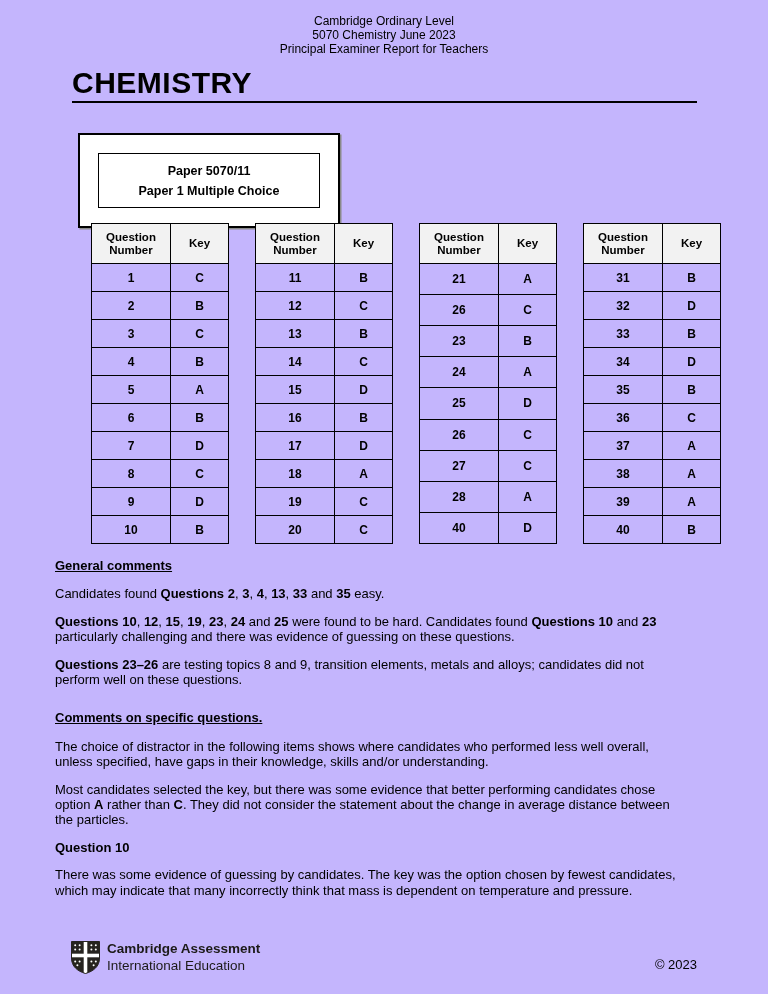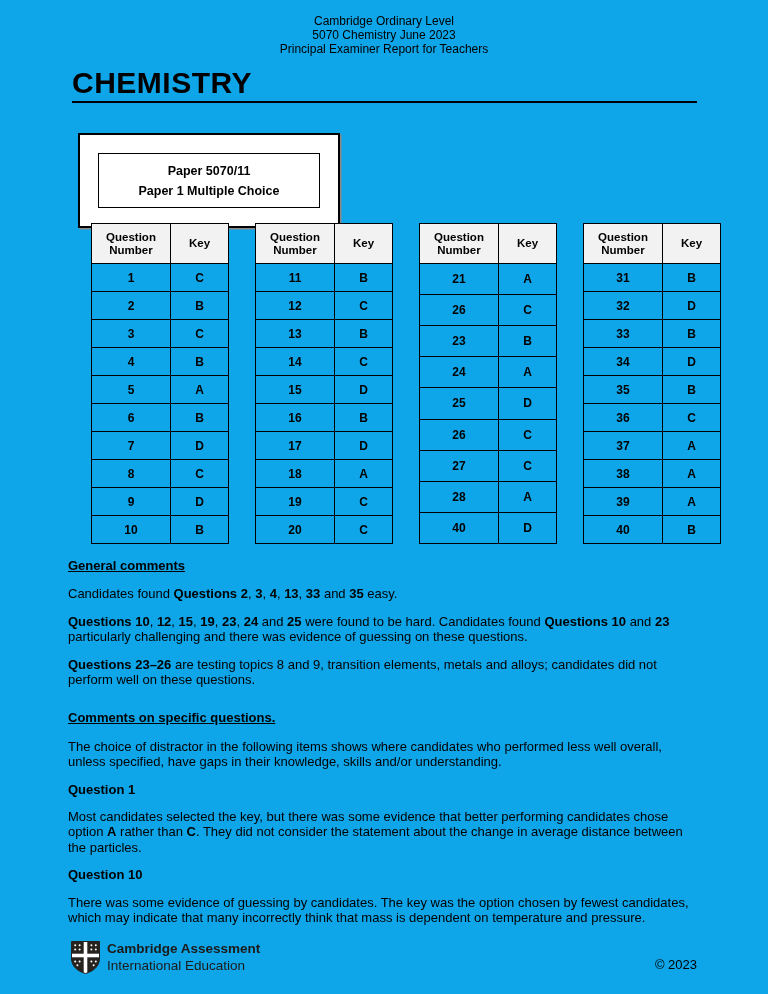--- a/index.html
+++ b/index.html
@@ -1,18 +1,18 @@
 <!DOCTYPE html>
 <html><head>
 <meta charset="utf-8">
 <style>
   * { margin:0; padding:0; box-sizing:border-box; }
   html,body { background:#fff; }
   body { width:768px; font-family:"Liberation Sans", sans-serif; color:#000; }
-  .page { position:relative; width:768px; height:994px; background:#0ea5e9; overflow:hidden; }
+  .page { position:relative; width:768px; height:994px; background:#c4b5fd; overflow:hidden; }
 
   
   .doc-header { position:absolute; top:14px; left:0; right:0; text-align:center;
                 font-size:12px; line-height:14px; }
 
   
   .page-title { position:absolute; top:66px; left:72px; font-size:30px; font-weight:bold;
                 letter-spacing:.5px; }
   .title-rule { position:absolute; top:101px; left:72px; width:625px; height:2px; background:#000; }
 
@@ -26,21 +26,21 @@
   .tables-row { position:absolute; top:223px; left:91px; display:flex; gap:26px; }
   table.answer { border-collapse:collapse; width:137px; table-layout:fixed; }
   table.answer th, table.answer td { border:1px solid #000; text-align:center;
     vertical-align:middle; font-weight:bold; padding:0; }
   table.answer th { background:#f2f2f2; height:40px; font-size:11.5px; line-height:13px; }
   table.answer td { height:28px; font-size:12px; }
   table.answer col.c-q { width:79px; }
   table.answer col.c-k { width:58px; }
 
   
-  .text-block { position:absolute; top:558px; left:68px; width:629px; font-size:13px;
+  .text-block { position:absolute; top:558px; left:55px; width:629px; font-size:13px;
                 line-height:15.4px; }
   .section-heading { font-size:13px; font-weight:bold; text-decoration:underline;
                      margin:0 0 13px; }
   .text-block p { margin:0 0 12px; }
   .mt-section { margin-top:23px; }
   .question-heading { font-size:13px; font-weight:bold; margin:0 0 12px; }
 
   
   .footer-logo { position:absolute; left:71px; top:941px; display:flex; align-items:center; gap:7px;justify-content:center; }
   .logo-text { font-size:13.5px; line-height:16.5px; color:#1c1a18; }
@@ -294,21 +294,20 @@
       <h2 class="section-heading">General comments</h2>
       <p><span>Candidates found </span><b>Questions 2</b><span>, </span><b>3</b><span>, </span><b>4</b><span>, </span><b>13</b><span>, </span><b>33</b><span> and </span><b>35</b><span> easy.</span></p>
       <p><b>Questions 10</b><span>, </span><b>12</b><span>, </span><b>15</b><span>, </span><b>19</b><span>, </span><b>23</b><span>, </span><b>24</b><span> and </span><b>25</b><span> were found to be hard. Candidates found </span><b>Questions 10</b><span> and </span><b>23</b><span> particularly challenging and there was evidence of guessing on these questions.</span></p>
       <p><b>Questions 23–26</b><span> are testing topics 8 and 9, transition elements, metals and alloys; candidates did not perform well on these questions.</span></p>
     </div>
 
     <div>
       <h2 class="section-heading mt-section">Comments on specific questions.</h2>
       <p><span>The choice of distractor in the following items shows where candidates who performed less well overall, unless specified, have gaps in their knowledge, skills and/or understanding.</span></p>
 
-      <h3 class="question-heading">Question 1</h3>
       <p><span>Most candidates selected the key, but there was some evidence that better performing candidates chose option </span><b>A</b><span> rather than </span><b>C</b><span>. They did not consider the statement about the change in average distance between the particles.</span></p>
 
       <h3 class="question-heading">Question 10</h3>
       <p><span>There was some evidence of guessing by candidates. The key was the option chosen by fewest candidates, which may indicate that many incorrectly think that mass is dependent on temperature and pressure.</span></p>
     </div>
 
   </div>
 
   <div class="footer-logo">
     <svg width="29" height="33" viewBox="0 0 29 33" aria-hidden="true">

